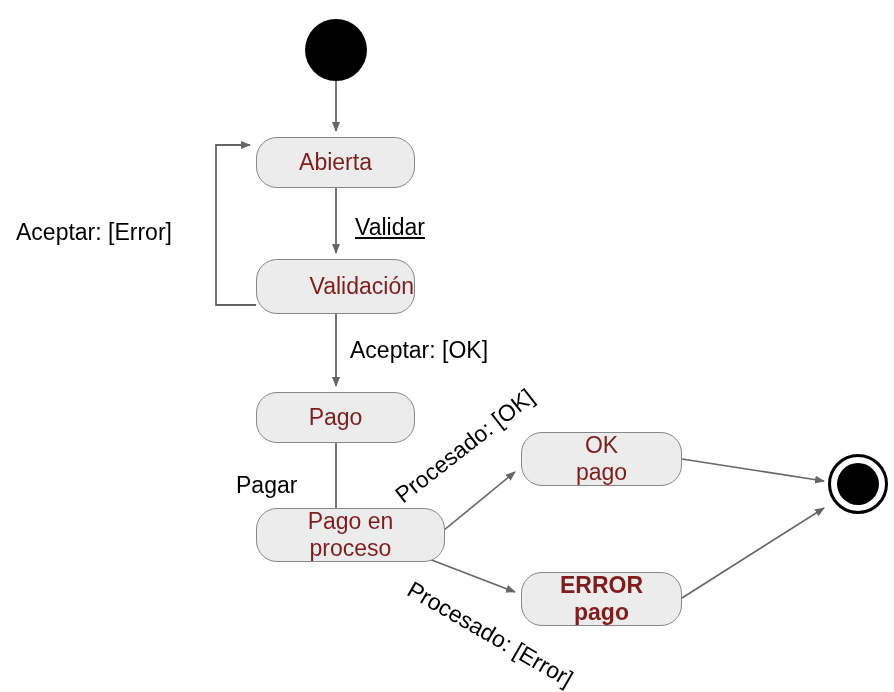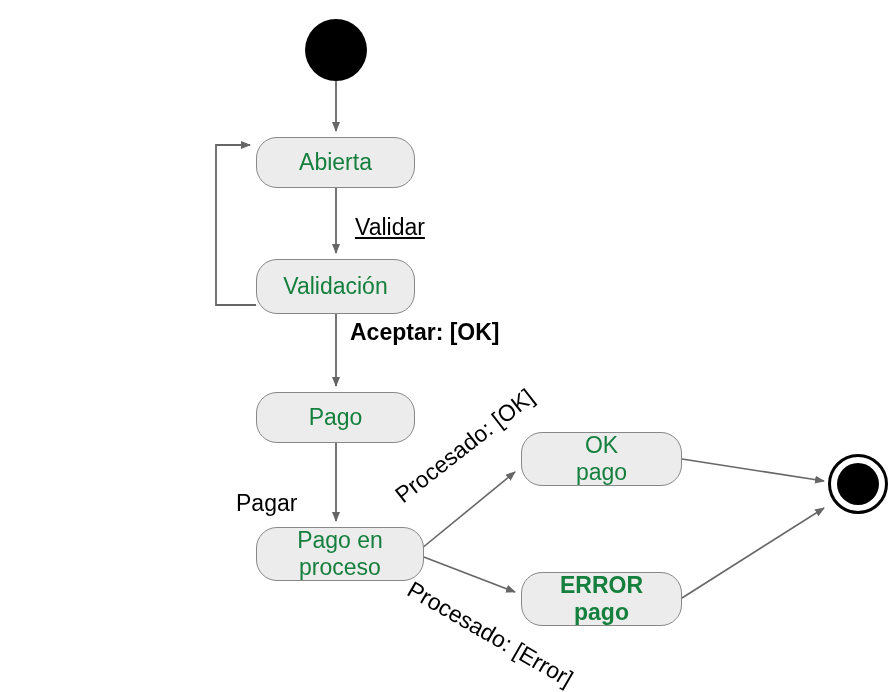--- a/index.html
+++ b/index.html
@@ -27,21 +27,21 @@
   .state-node {
     position: absolute;
     box-sizing: border-box;
     background: #ececec;
     border: 1.6px solid #888888;
     border-radius: 21px;
     display: flex;
     flex-direction: column;
     align-items: center;
     justify-content: center;
-    color: #15803d;
+    color: #7f1d1d;
     font-size: 23px;
     line-height: 27px;
     white-space: nowrap;
   }
   .state-node .line2 {
     display: block;
   }
   .edge-label {
     position: absolute;
     color: #000000;
@@ -128,51 +128,52 @@
       <line x1="682" y1="598" x2="824" y2="508" stroke="#666666" stroke-width="1.6" marker-end="url(#arrowhead)"></line>
     </g>
   </svg>
 
   <div class="initial-node" style="left:305px; top:19px; width:62px; height:62px;"></div>
 
   <div class="state-node" style="left:256px; top:137px; width:159px; height:51px;">
     <span>Abierta</span>
   </div>
 
-  <div class="state-node" style="left:256px; top:259px; width:159px; height:55px;">
+  <div class="state-node" style="left:256px; top:259px; width:159px; height:55px;align-items:flex-end;">
     <span>Validación</span>
   </div>
 
   <div class="state-node" style="left:256px; top:392px; width:159px; height:51px;">
     <span>Pago</span>
   </div>
 
-  <div class="state-node" style="left:256px; top:527px; width:168px; height:54px;">
+  <div class="state-node" style="left:256px; top:508px; width:189px; height:54px;">
     <span>Pago en</span>
     <span class="line2">proceso</span>
   </div>
 
   <div class="state-node" style="left:521px; top:432px; width:161px; height:54px;">
     <span>OK</span>
     <span class="line2">pago</span>
   </div>
 
   <div class="state-node" style="left:521px; top:572px; width:161px; height:54px;font-weight:bold;">
     <span>ERROR</span>
     <span class="line2">pago</span>
   </div>
 
   <div class="final-node" style="left:828px; top:454px; width:60px; height:60px;">
     <div class="inner"></div>
   </div>
 
   <div class="edge-label" style="left:355px; top:214px;text-decoration:underline;">Validar</div>
 
+  <div class="edge-label" style="left:16px; top:219px;">Aceptar: [Error]</div>
 
-  <div class="edge-label" style="left:350px; top:319px;font-weight:bold;">Aceptar: [OK]</div>
+  <div class="edge-label" style="left:350px; top:337px;">Aceptar: [OK]</div>
 
-  <div class="edge-label" style="left:236px; top:472px;margin-top:18px;">Pagar</div>
+  <div class="edge-label" style="left:236px; top:472px;">Pagar</div>
 
   <div class="edge-label rot-up" style="left:406px; top:482px;">Procesado: [OK]</div>
 
   <div class="edge-label rot-down" style="left:416px; top:576px;">Procesado: [Error]</div>
 
 </div>
 
 </body></html>

